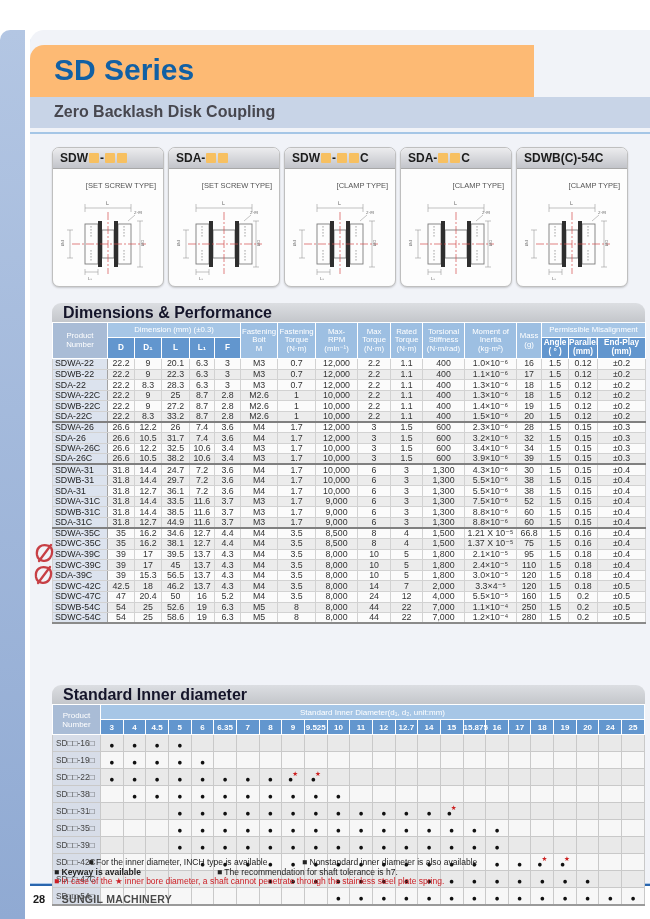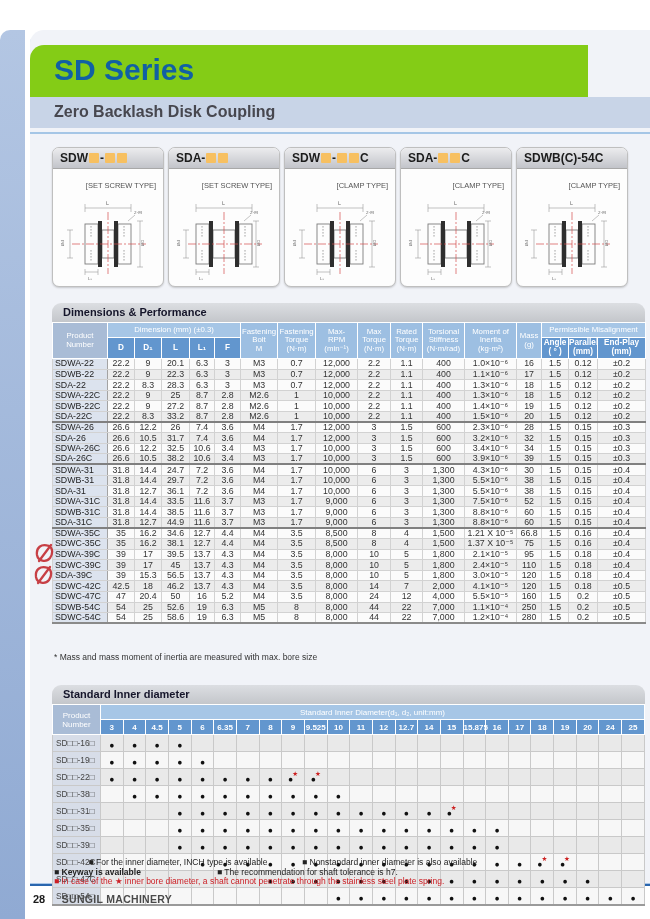--- a/index.html
+++ b/index.html
@@ -3,40 +3,40 @@
 <meta charset="utf-8">
 <style>
   * { margin:0; padding:0; box-sizing:border-box; }
   body { width:650px; height:919px; position:relative; background:#fff;
          font-family:"Liberation Sans","DejaVu Sans",sans-serif; overflow:hidden; }
   .left-strip { position:absolute; left:0; top:30px; width:25px; height:889px;
                 background:linear-gradient(180deg,#b3c6e3,#90aad3); border-radius:10px 0 0 0; }
   .panel { position:absolute; left:30px; top:30px; width:620px; height:856px;
            background:#f1f3f8; border-radius:14px 0 0 0;
            border-bottom:2px solid #2a66ae; box-shadow:0 -1px 0 #a9c6e8 inset; }
-  .band1 { position:absolute; left:0; top:15px; width:558px; height:52px;
-           background:#84cc16; border-radius:14px 0 0 0; }
+  .band1 { position:absolute; left:0; top:15px; width:504px; height:52px;
+           background:#fdba74; border-radius:14px 0 0 0; }
   .band1 .title { position:absolute; left:24px; top:8px; font-size:30px; font-weight:bold; color:#1160a4; }
   .band2 { position:absolute; left:0; top:67px; width:620px; height:31px; background:#c8d4e7; }
   .band2 .subtitle { position:absolute; left:24px; top:6px; font-size:16px; font-weight:bold; color:#47474f; }
   .band-div { position:absolute; left:0; top:102px; width:620px; height:2px; background:#a5c6e6; }
 
   .cards { position:absolute; left:22px; top:117px; width:578px; height:142px; display:flex; gap:4px; }
   .card { width:112px; height:140px; background:#fdfdfd; border:1px solid #bfbfbf; border-radius:7px;
           overflow:hidden; box-shadow:0 1px 2px rgba(0,0,0,.18); }
   .card-head { height:21px; background:linear-gradient(180deg,#ececee,#c2c4ca); border-bottom:1px solid #a8a8a8;
                display:flex; align-items:center; padding-left:7px; font-size:12px; font-weight:bold; color:#1c1c1c; }
   .obox { display:inline-block; width:10px; height:10px; background:#f7c061; margin:0 1px; border-radius:1px; }
   .card-type { text-align:right; padding:12px 7px 0 0; font-size:7.5px; color:#555; }
   .card-draw { width:104px; height:104px; margin:0 auto; }
   .card-draw text { font-family:"DejaVu Sans",sans-serif; }
 
   .secbar { position:absolute; left:22px; width:593px; height:36px;
             background:linear-gradient(180deg,#dcdee2,#aeb1b6); border-radius:9px;
-            font-size:11px; font-weight:bold; color:#15152a; line-height:19px; padding-left:11px; }
+            font-size:16px; font-weight:bold; color:#15152a; line-height:19px; padding-left:11px; }
   #secbar1 { top:273px; } #secbar2 { top:655px; }
 
   table { border-collapse:collapse; table-layout:fixed; }
   #dimTable { position:absolute; left:22px; top:292px; width:593px; border-bottom:2px solid #8a8a8a; }
   #dimTable th { border:1px solid #fff; color:#fff; font-weight:normal;
                  white-space:pre-line; line-height:1.08; font-size:7.8px; vertical-align:middle; }
   #dimTable thead tr:first-child { height:15px; }
   #dimTable thead tr:last-child  { height:21px; }
   .h-prod { background:#a9bcd6; } .h-grp { background:#a6c6e6; }
   .h-single { background:#9dbfe2; } .h-sub { background:#6296ce; font-weight:bold !important; font-size:8.2px !important; }
@@ -769,21 +769,21 @@
           <td>18</td>
           <td>46.2</td>
           <td>13.7</td>
           <td>4.3</td>
           <td>M4</td>
           <td>3.5</td>
           <td>8,000</td>
           <td>14</td>
           <td>7</td>
           <td>2,000</td>
-          <td>4.1×10⁻⁵</td>
+          <td>3.3×4⁻⁵</td>
           <td>120</td>
           <td>1.5</td>
           <td>0.18</td>
           <td>±0.5</td>
         </tr>
         <tr>
           <td class="prod">SDWC-47C</td>
           <td>47</td>
           <td>20.4</td>
           <td>50</td>
@@ -834,21 +834,20 @@
           <td>22</td>
           <td>7,000</td>
           <td>1.2×10⁻⁴</td>
           <td>280</td>
           <td>1.5</td>
           <td>0.2</td>
           <td>±0.5</td>
         </tr>
       </tbody>
     </table>
-  <div class="footnote">* Mass and mass moment of inertia are measured with max. bore size</div>
 
   <div class="secbar" id="secbar2">
     <span>Standard Inner diameter</span>
   </div>
   <table id="boreTable">
       <colgroup>
         <col style="width: 48px;">
         <col>
         <col>
         <col>

